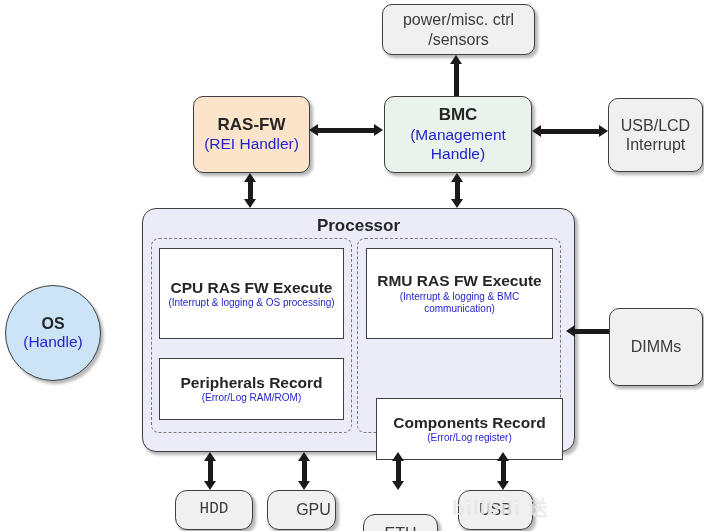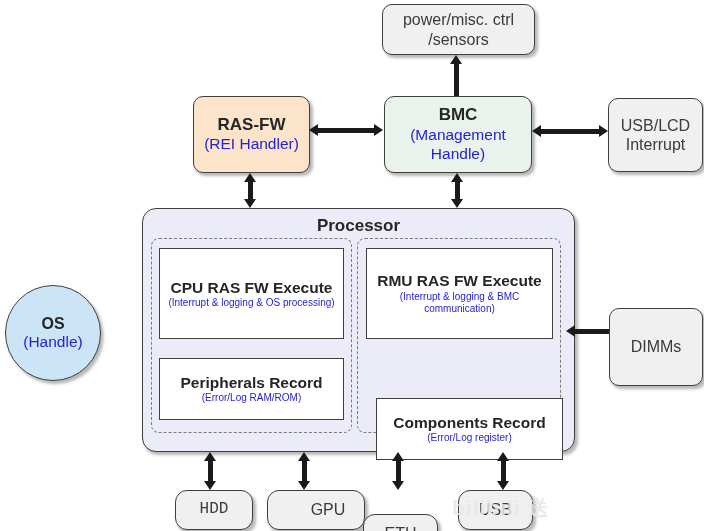--- a/index.html
+++ b/index.html
@@ -140,21 +140,21 @@
     <div class="s">(Handle)</div>
   </div>
 
   <div class="node gray" style="left:609px; top:308px; width:94px; height:78px;">
     <span>DIMMs</span>
   </div>
 
   <div class="node gray" style="left:175px; top:490px; width:78px; height:40px; border-radius:12px;font-family:Liberation Mono, monospace;">
     <span>HDD</span>
   </div>
-  <div class="node gray" style="left:267px; top:490px; width:98px; height:40px; border-radius:12px;padding-left:24px;">
+  <div class="node gray" style="left:267px; top:490px; width:69px; height:40px; border-radius:12px;padding-left:24px;">
     <span>GPU</span>
   </div>
   <div class="node gray" style="left:363px; top:490px; width:75px; height:40px; border-radius:12px;margin-top:24px;">
     <span>ETH</span>
   </div>
   <div class="node gray" style="left:458px; top:490px; width:75px; height:40px; border-radius:12px;">
     <span>USB</span>
   </div>
 
   <div class="ar v ht" style="left:450px; top:55px; height:41px;">

